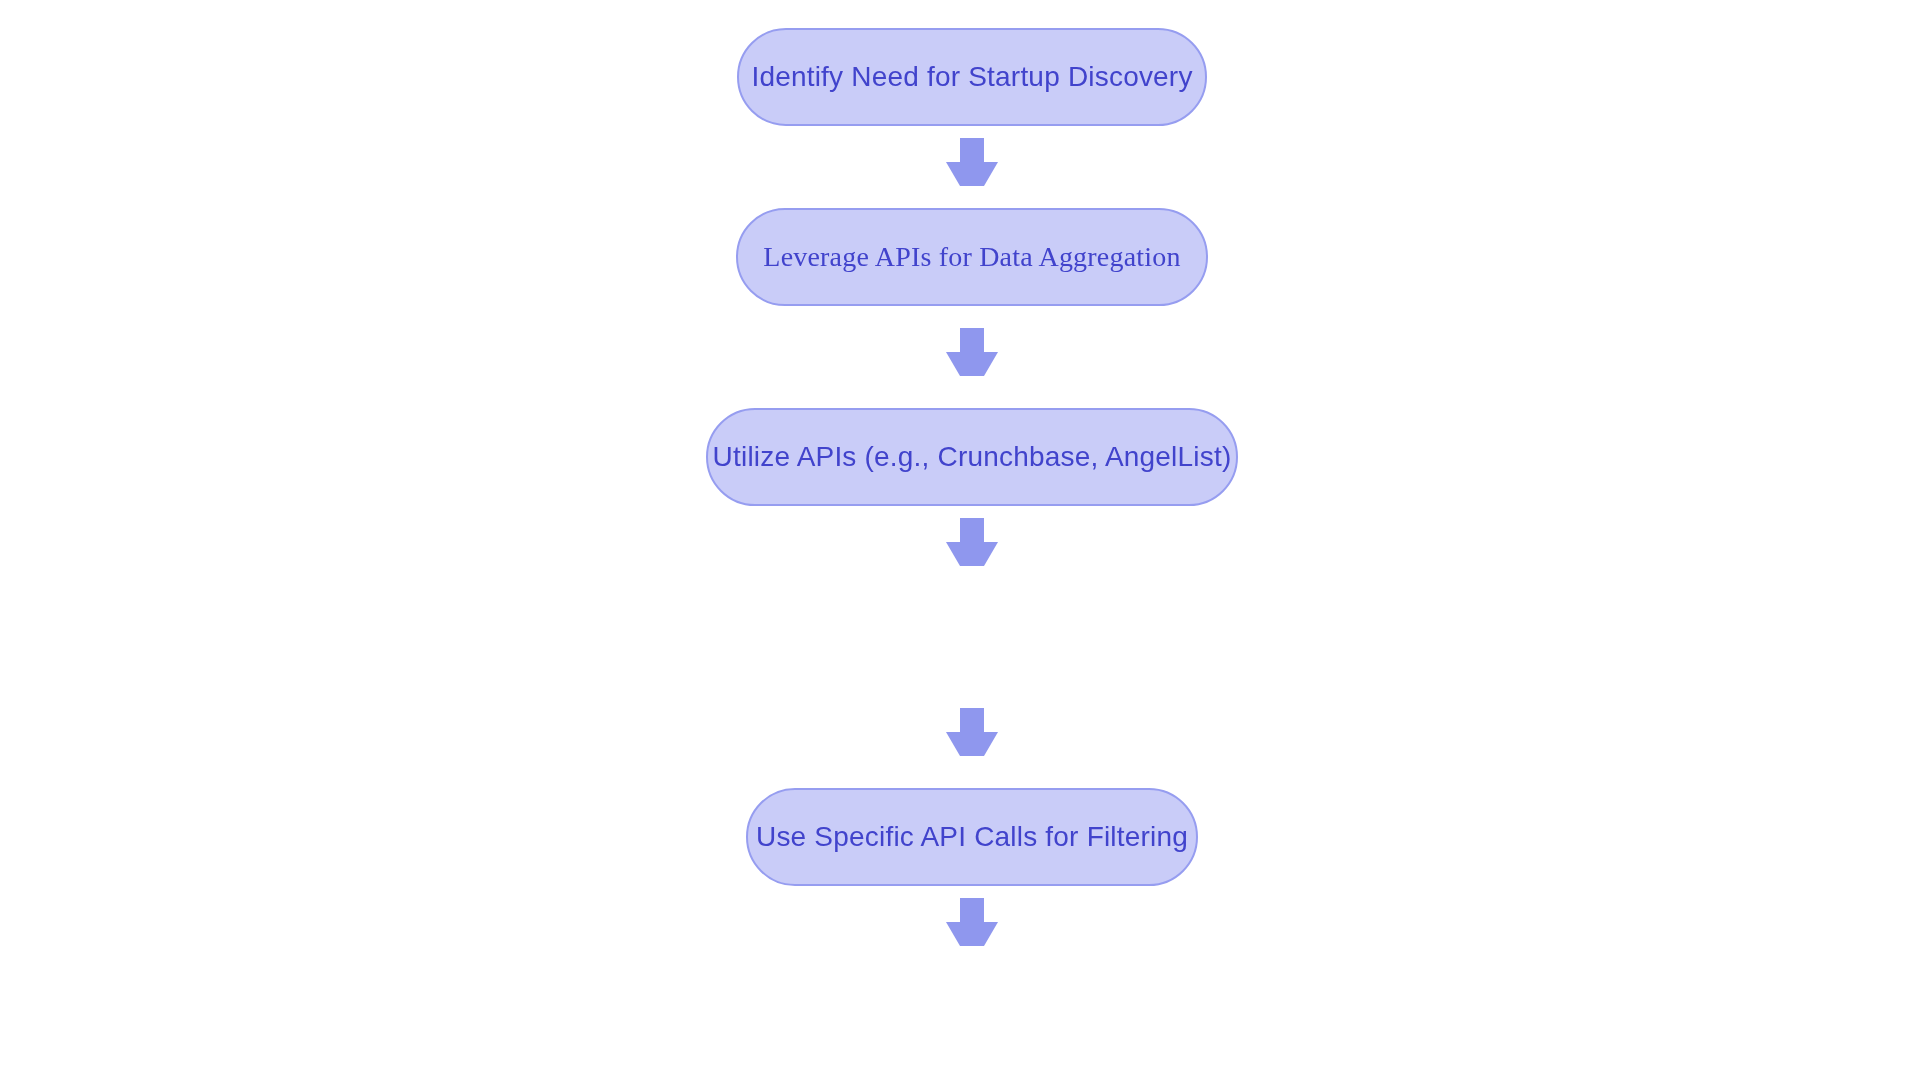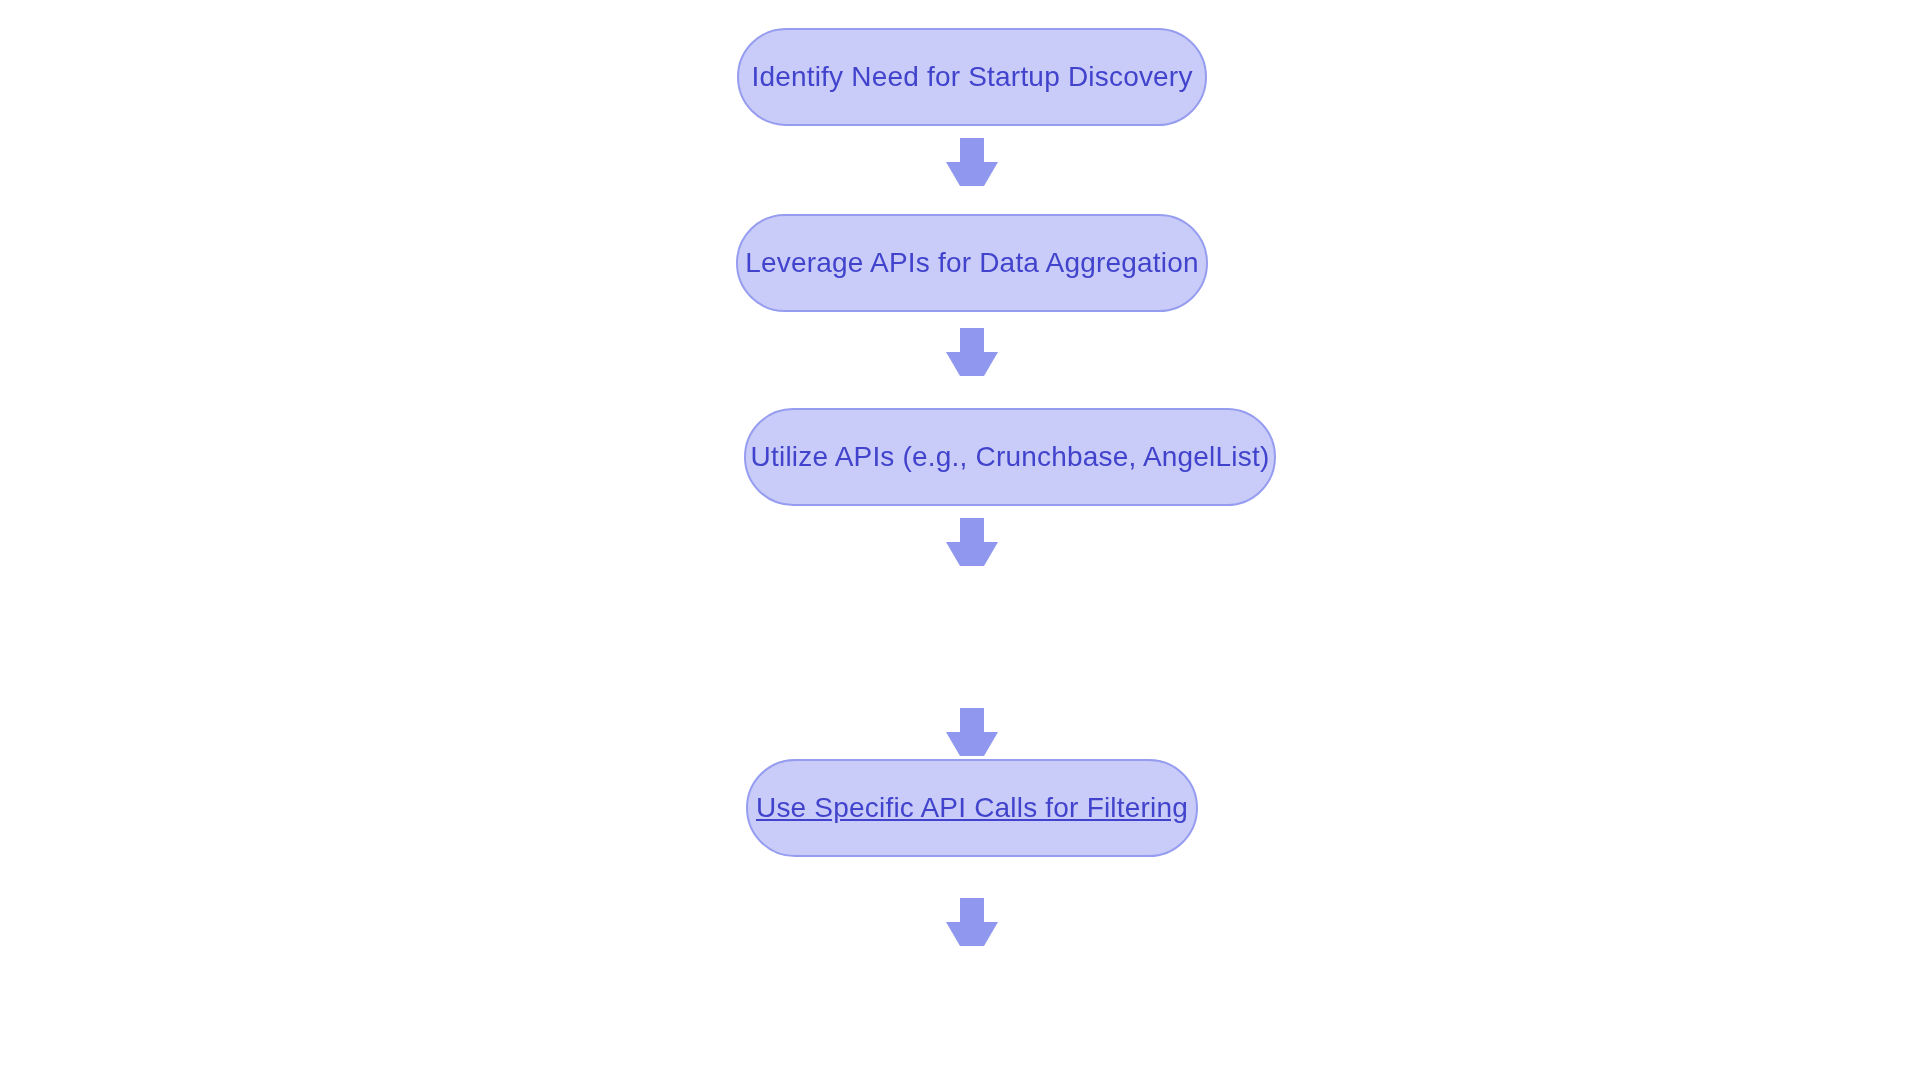--- a/index.html
+++ b/index.html
@@ -24,24 +24,24 @@
     display:flex;
     align-items:center;
     justify-content:center;
     text-align:center;
     color:var(--text);
     font-size:28px;
     letter-spacing:0.2px;
     white-space:nowrap;
   }
   .node-1{top:16px;width:470px;}
-  .node-2{top:202px;width:472px;}
-  .node-3{top:396px;width:532px;margin-left:38px;}
+  .node-2{top:196px;width:472px;font-family:Liberation Serif, serif;}
+  .node-3{top:396px;width:532px;}
   .node-4{top:586px;width:497px;}
-  .node-5{top:747px;width:452px;text-decoration:underline;}
+  .node-5{top:776px;width:452px;}
   .node-6{top:966px;width:483px;}
   .connector{
     position:absolute;
     left:50%;
     transform:translateX(-50%);
     width:28px;
     display:flex;
     flex-direction:column;
     align-items:center;
   }

